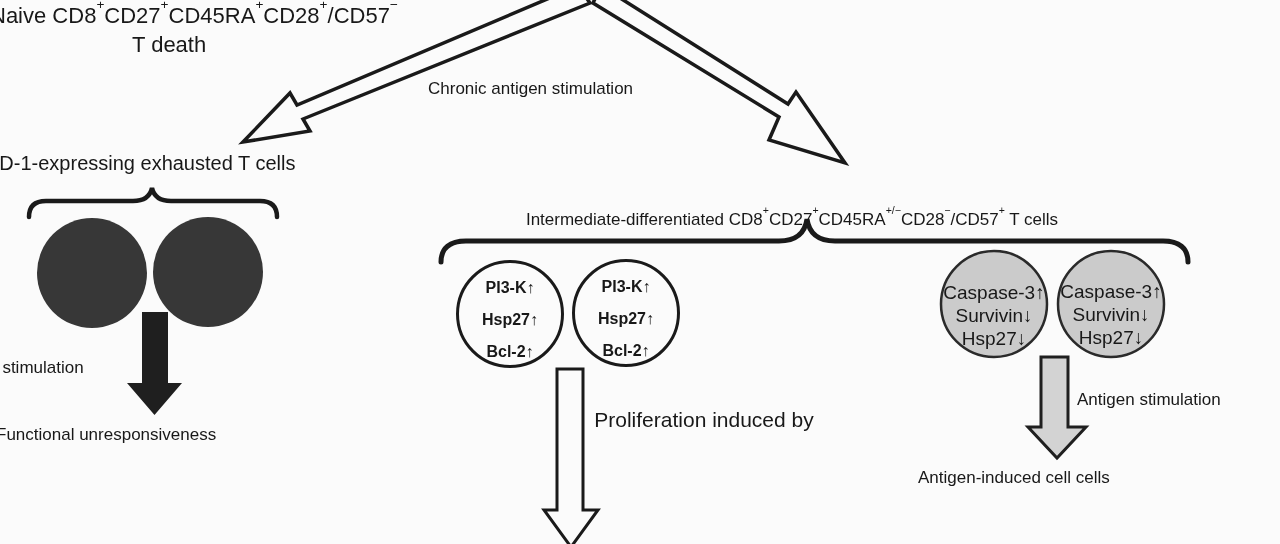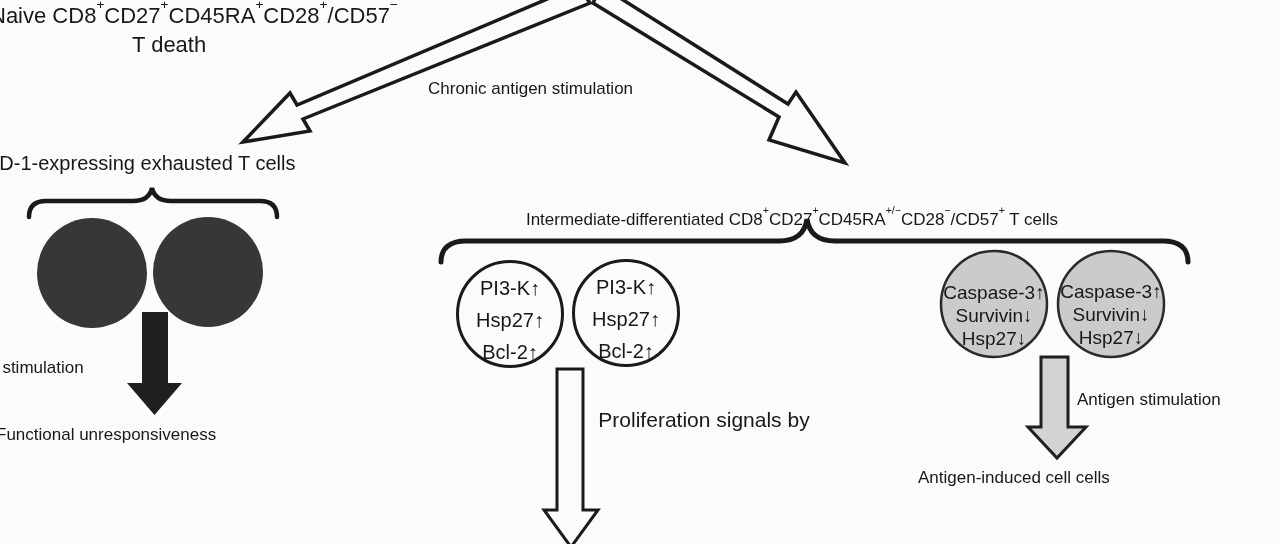--- a/index.html
+++ b/index.html
@@ -15,21 +15,21 @@
   .txt{position:absolute;white-space:nowrap;}
   .t22{font-size:22px;line-height:26px;}
   .t21{font-size:17px;line-height:24px;}
   .t20{font-size:20px;line-height:23px;}
   .center{transform:translateX(-50%);text-align:center;}
   sup{font-size:62%;line-height:0;position:relative;top:-0.45em;}
   .cell-label{
     position:absolute;transform:translate(-50%,-50%);
     text-align:center;
   }
-  .cell-label.white div{font-size:20px;line-height:32px;}
+  .cell-label.white div{font-size:16px;line-height:32px;font-weight:bold;}
   .cell-label.gray  div{font-size:19px;line-height:23px;}
   .multiline div{font-size:21px;line-height:32px;}
 </style>
 </head>
 <body>
 
 <div class="canvas">
 
   <svg width="1280" height="544" viewBox="0 0 1280 544">
 
@@ -83,19 +83,19 @@
     <div>Survivin↓</div>
     <div>Hsp27↓</div>
   </div>
   <div class="cell-label gray" style="left:1111px;top:314px;">
     <div>Caspase-3↑</div>
     <div>Survivin↓</div>
     <div>Hsp27↓</div>
   </div>
 
   <div class="txt center multiline" style="left:704px;top:404px;white-space:nowrap;">
-    <div>Proliferation signals by</div>
+    <div>Proliferation induced by</div>
   </div>
 
   <div class="txt t21" style="left:1077px;top:388px;">Antigen stimulation</div>
   <div class="txt t21" style="left:918px;top:466px;">Antigen-induced cell cells</div>
 
 </div>
 
 </body></html>

